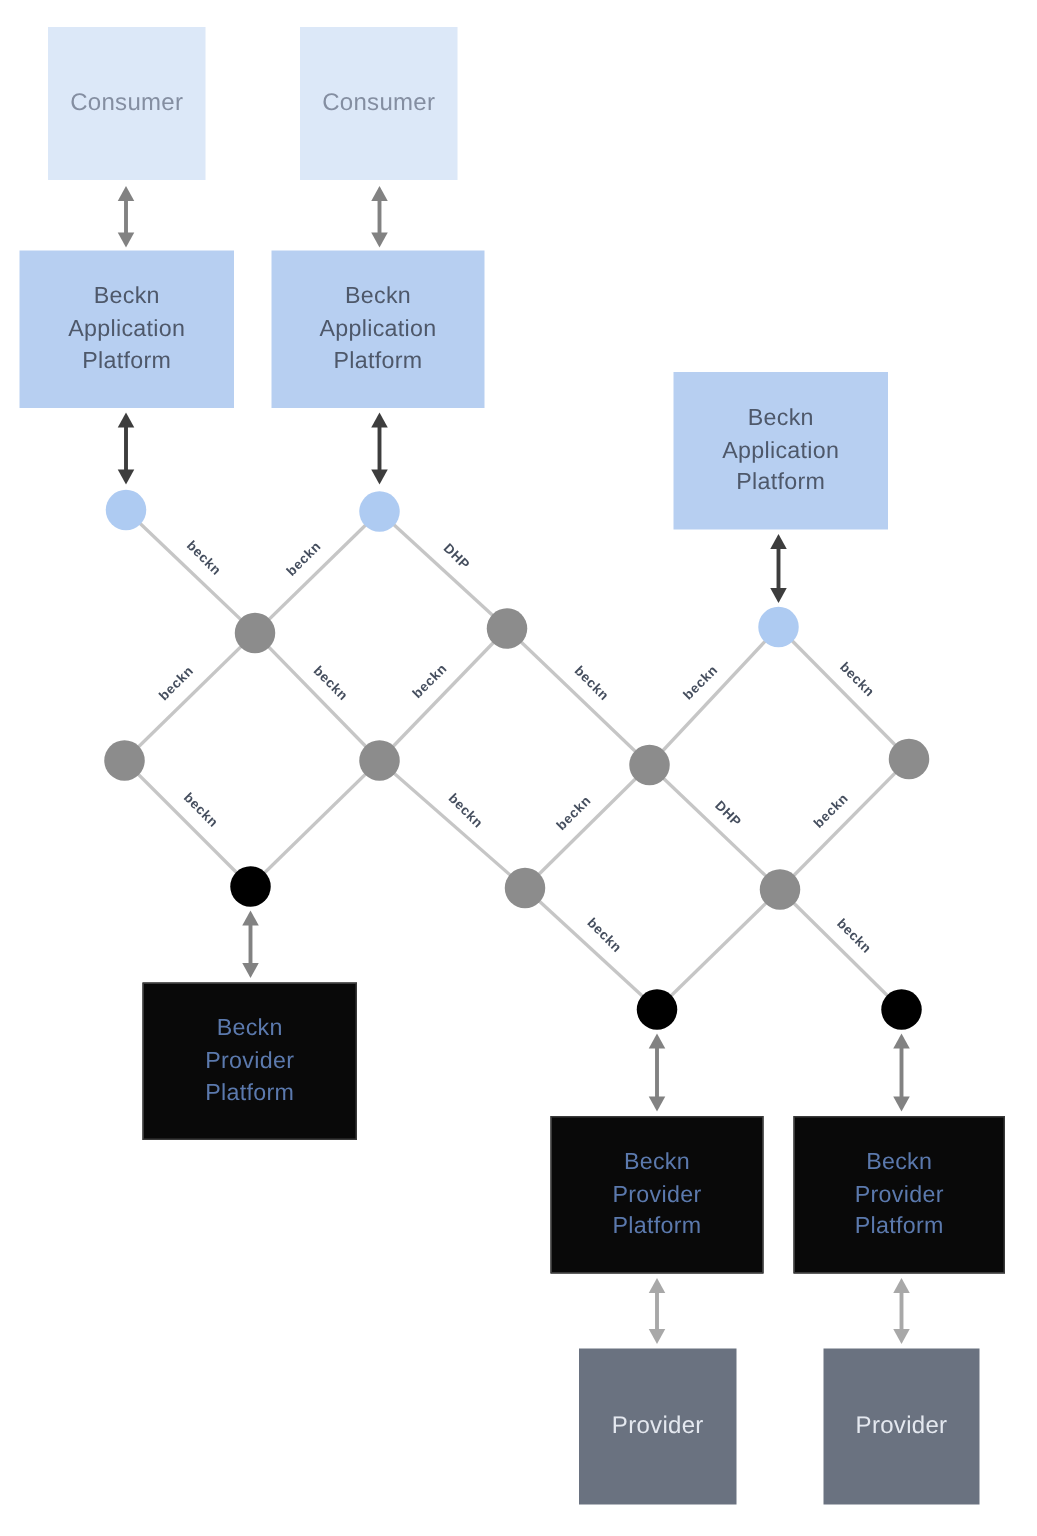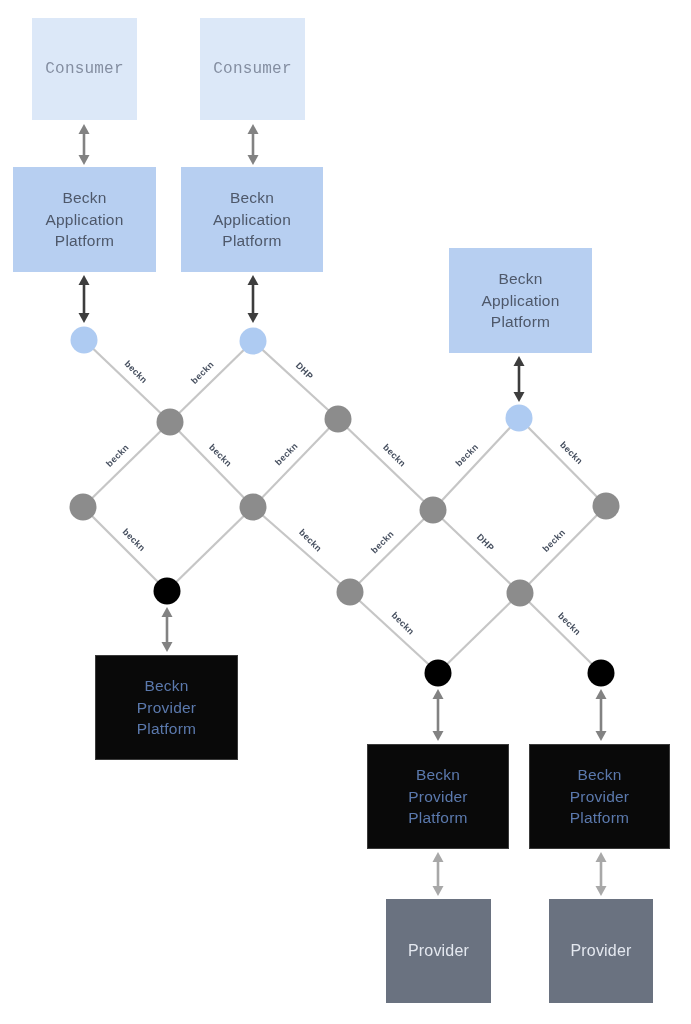--- a/index.html
+++ b/index.html
@@ -6,21 +6,21 @@
   .canvas{
     position:relative;width:691px;height:1024px;background:#ffffff;overflow:hidden;
     font-family:"Liberation Sans",sans-serif;
   }
   #mesh{position:absolute;left:0;top:0;}
   .box{
     position:absolute;display:flex;align-items:center;justify-content:center;
     text-align:center;white-space:pre-line;box-sizing:border-box;
     line-height:1.4;letter-spacing:.2px;
   }
-  .consumer{background:#dce8f8;color:#848ea1;font-size:16px;font-family:Liberation Mono, monospace;}
+  .consumer{background:#dce8f8;color:#848ea1;font-size:16px;}
   .bap{background:#b7cff1;color:#4e586a;font-size:15.5px;}
   .bpp{background:#090909;color:#5b79ad;font-size:15.5px;border:1px solid #3a3a3a;}
   .provider{background:#6a7280;color:#e4e8ef;font-size:16px;}
 </style>
 </head>
 <body>
 
 <div class="canvas">
   <svg id="mesh" width="691" height="1024" viewBox="0 0 691 1024">
       <g>

